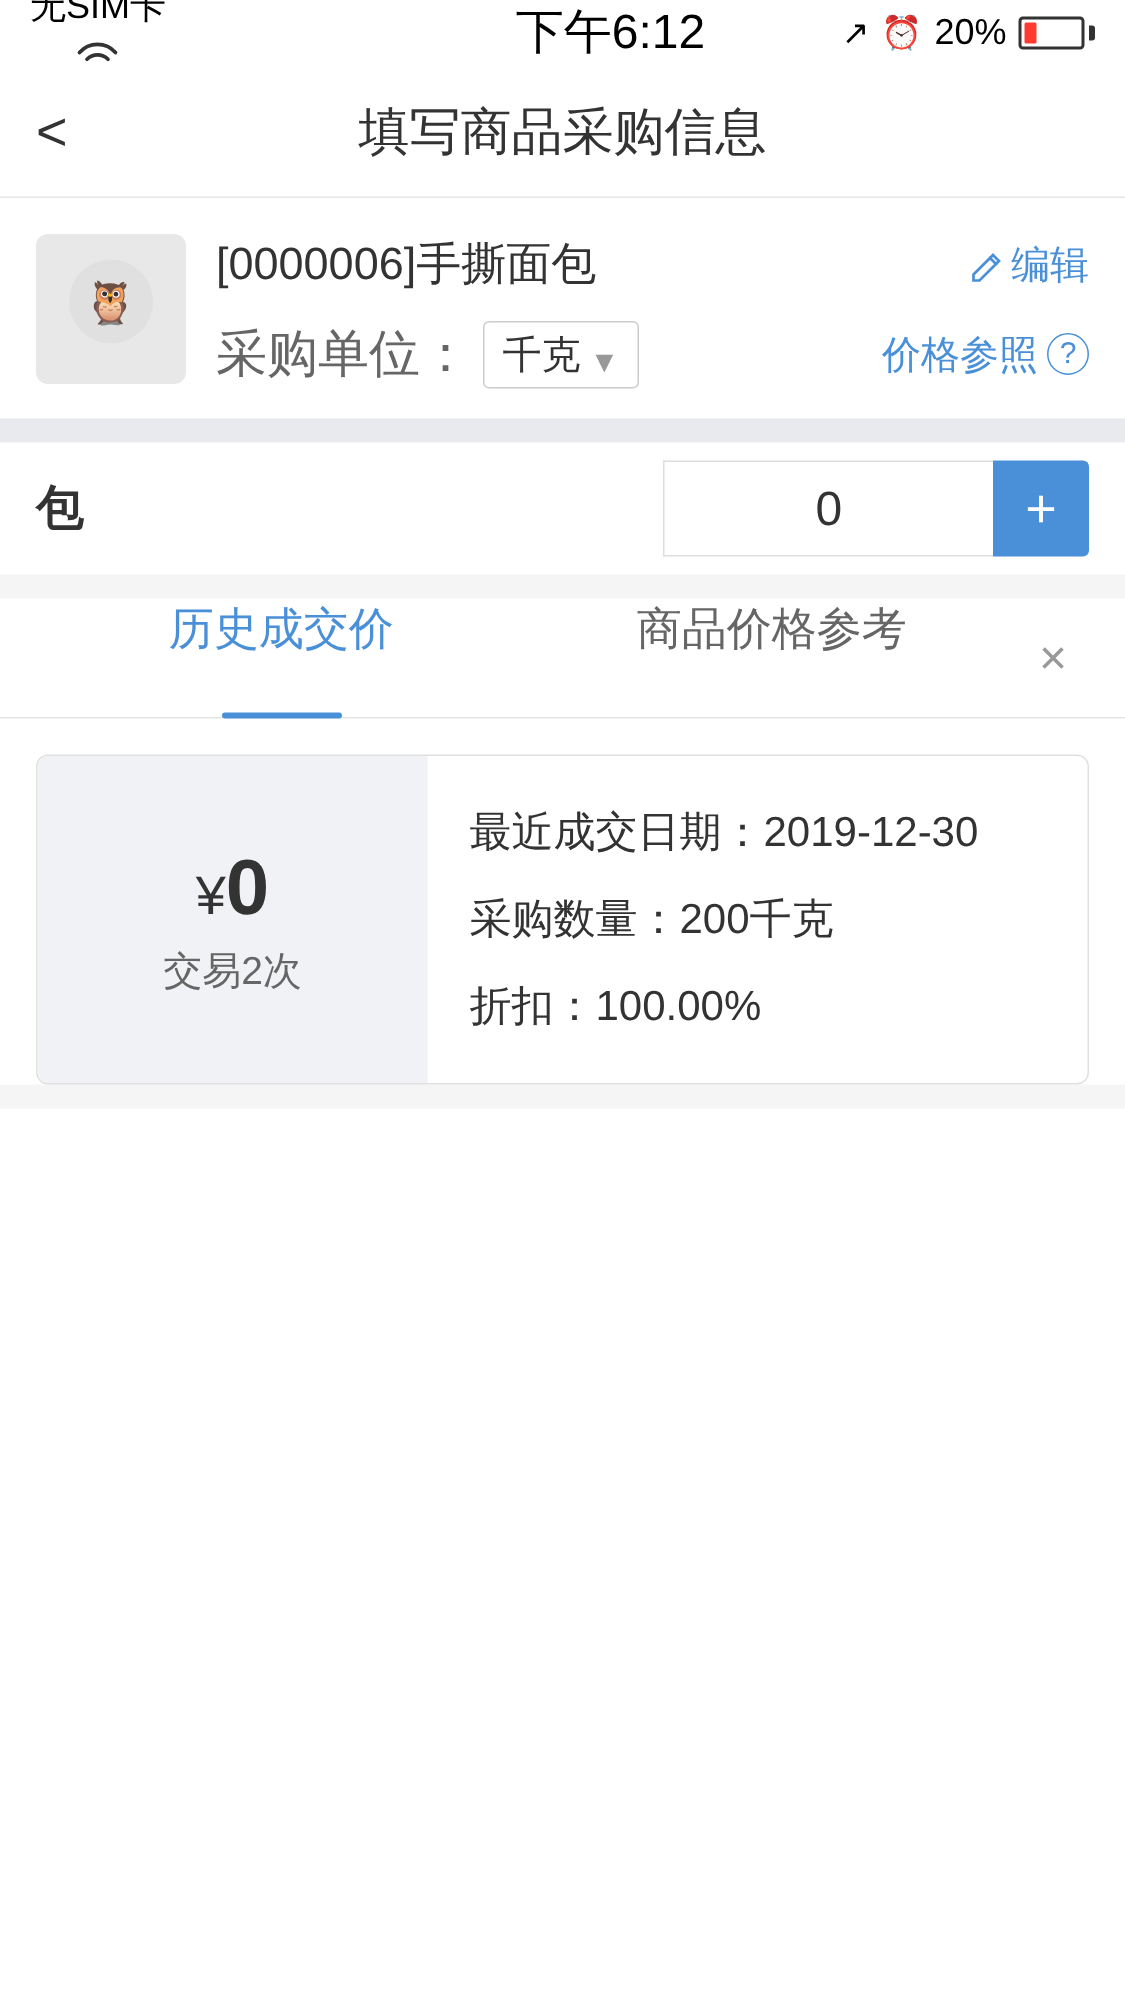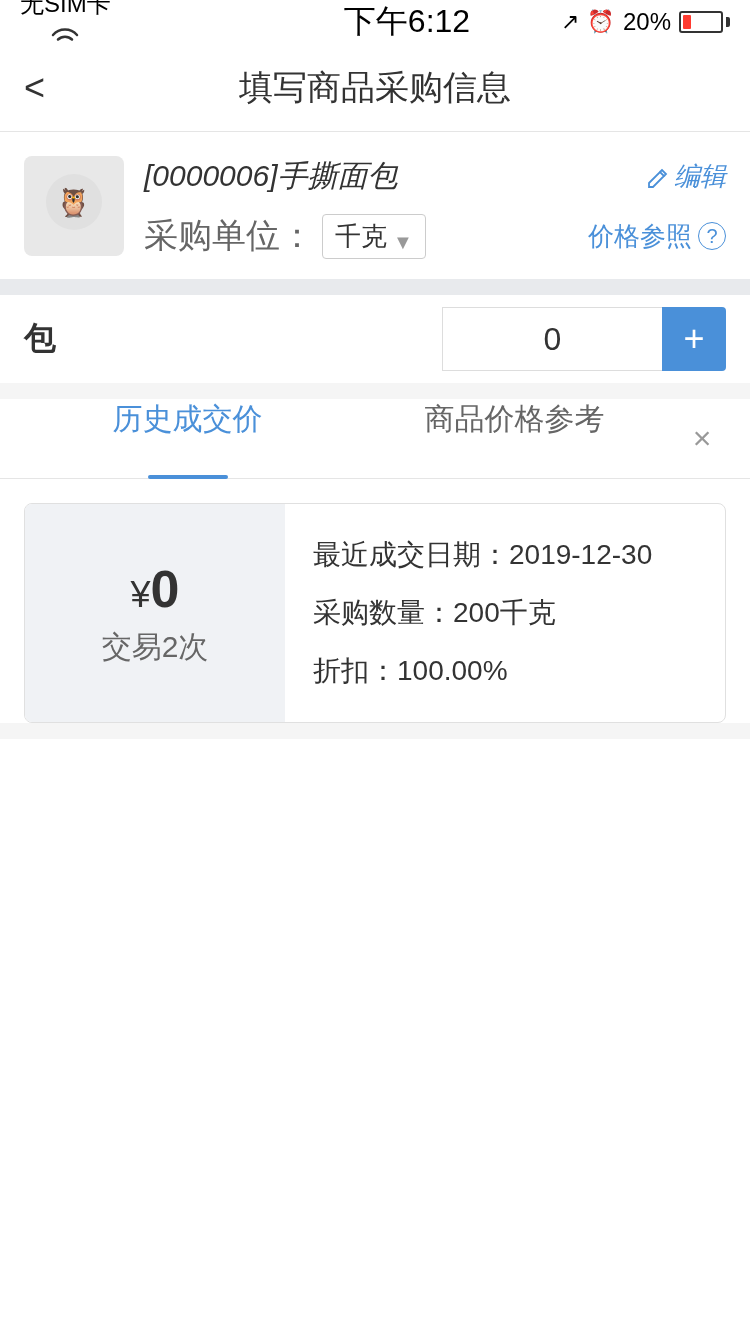--- a/index.html
+++ b/index.html
@@ -126,21 +126,20 @@
       color: #888;
     }
     .product-info {
       flex: 1;
     }
     .product-name-row {
       display: flex;
       align-items: center;
       justify-content: space-between;
       margin-bottom: 16px;
-      font-style: italic;
     }
     .product-name {
       font-size: 30px;
       color: #333;
       font-weight: 500;
     }
     .edit-link {
       font-size: 26px;
       color: #4a90d9;
       display: flex;
@@ -308,21 +307,21 @@
     .price-amount {
       font-size: 52px;
       font-weight: 600;
       color: #333;
     }
     .price-currency {
       font-size: 36px;
       font-weight: 400;
     }
     .price-trade-count {
-      font-size: 30px;
+      font-size: 26px;
       color: #666;
       margin-top: 8px;
     }
     .price-right {
       flex: 1;
       padding: 30px 28px;
       display: flex;
       flex-direction: column;
       justify-content: center;
       gap: 16px;

